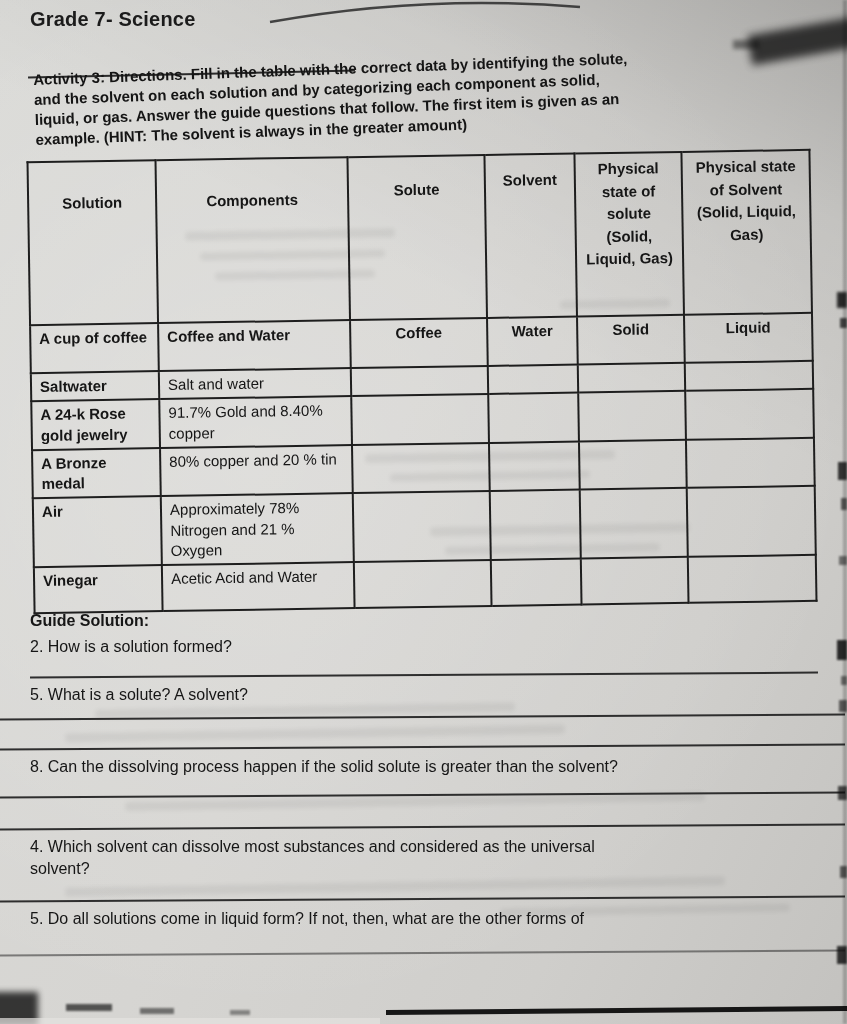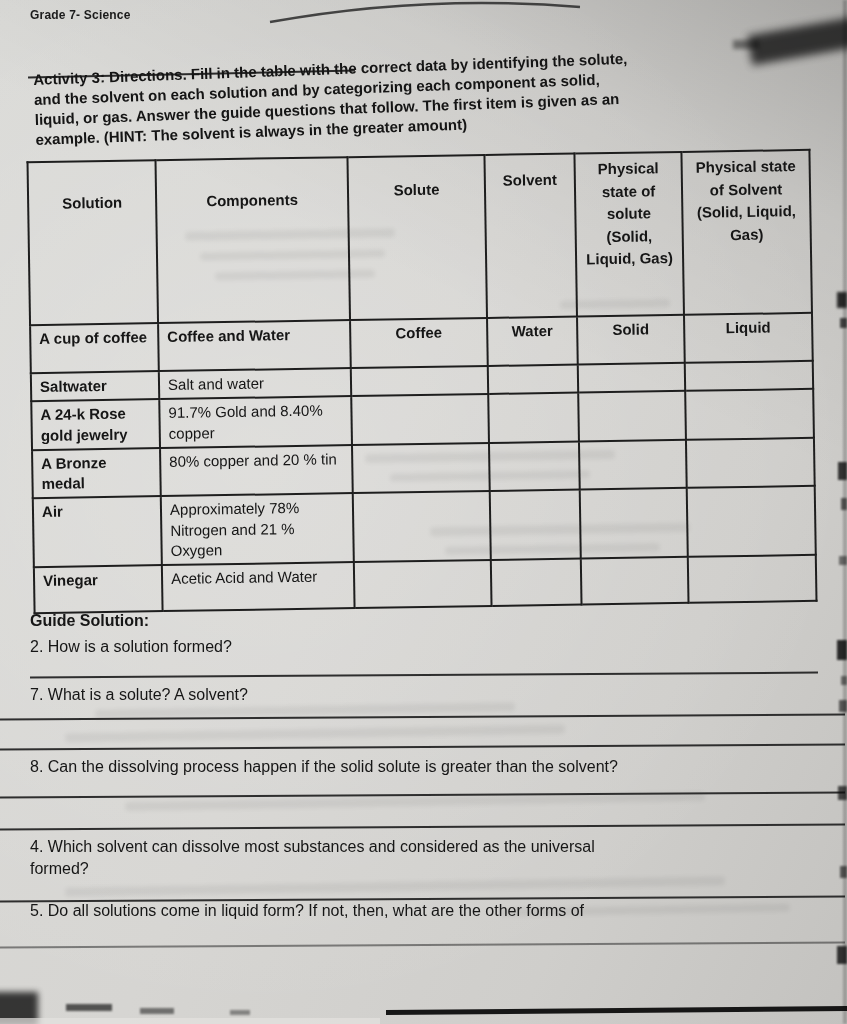--- a/index.html
+++ b/index.html
@@ -11,21 +11,21 @@
     color: #1b1b1b;
     background:
       radial-gradient(130% 100% at 30% 45%, rgba(255,255,255,0.20) 0%, rgba(255,255,255,0) 55%),
       linear-gradient(205deg, rgba(0,0,0,0.20) 0%, rgba(0,0,0,0.06) 16%, rgba(0,0,0,0) 34%),
       linear-gradient(115deg, #dadad7 0%, #d6d5d2 45%, #cfcecb 75%, #c3c2bf 100%);
   }
 
   
   .hdr {
     position: absolute; top: 8px; left: 30px;
-    font-size: 12px; font-weight: 700; letter-spacing: 0.2px;
+    font-size: 20px; font-weight: 700; letter-spacing: 0.2px;
   }
   .hdr-line {
     position: absolute; top: 73px; left: 28px;
     width: 327px; height: 2px; background: #2b2b2b;
     transform: rotate(-1.2deg);
   }
 
   
   .directions {
     position: absolute; top: 70px; left: 33px; width: 792px;
@@ -168,33 +168,33 @@
       </tr>
     </tbody>
   </table>
 
   <div class="questions">
     <div class="gq-title">Guide Solution:</div>
 
     <div class="qline" style="margin-top:4px">2. How is a solution formed?</div>
     <hr class="ans ans-short" style="margin-top:16px">
 
-    <div class="qline" style="margin-top:8px">7. What is a solute? A solvent?</div>
+    <div class="qline" style="margin-top:8px">5. What is a solute? A solvent?</div>
     <hr class="ans" style="margin-top:10px">
     <hr class="ans" style="margin-top:28px">
 
     <div class="qline" style="margin-top:8px">8. Can the dissolving process happen if the solid solute is greater than the solvent?</div>
     <hr class="ans" style="margin-top:16px">
     <hr class="ans" style="margin-top:30px">
 
     <div class="qline" style="margin-top:8px">4. Which solvent can dissolve most substances and considered as the universal</div>
-    <div class="qline">formed?</div>
+    <div class="qline">solvent?</div>
     <hr class="ans" style="margin-top:18px">
 
-    <div class="qline" style="">5. Do all solutions come in liquid form? If not, then, what are the other forms of</div>
+    <div class="qline" style="margin-top:8px">5. Do all solutions come in liquid form? If not, then, what are the other forms of</div>
     <hr class="ans faint" style="margin-top:22px">
   </div>
 
   <div class="ghost" style="left:185px;top:230px;width:210px;height:9px"></div>
   <div class="ghost" style="left:200px;top:251px;width:185px;height:8px"></div>
   <div class="ghost" style="left:215px;top:271px;width:160px;height:8px"></div>
   <div class="ghost" style="left:560px;top:300px;width:110px;height:8px"></div>
   <div class="ghost" style="left:365px;top:452px;width:250px;height:9px"></div>
   <div class="ghost" style="left:390px;top:472px;width:200px;height:8px"></div>
   <div class="ghost" style="left:430px;top:525px;width:260px;height:9px"></div>

